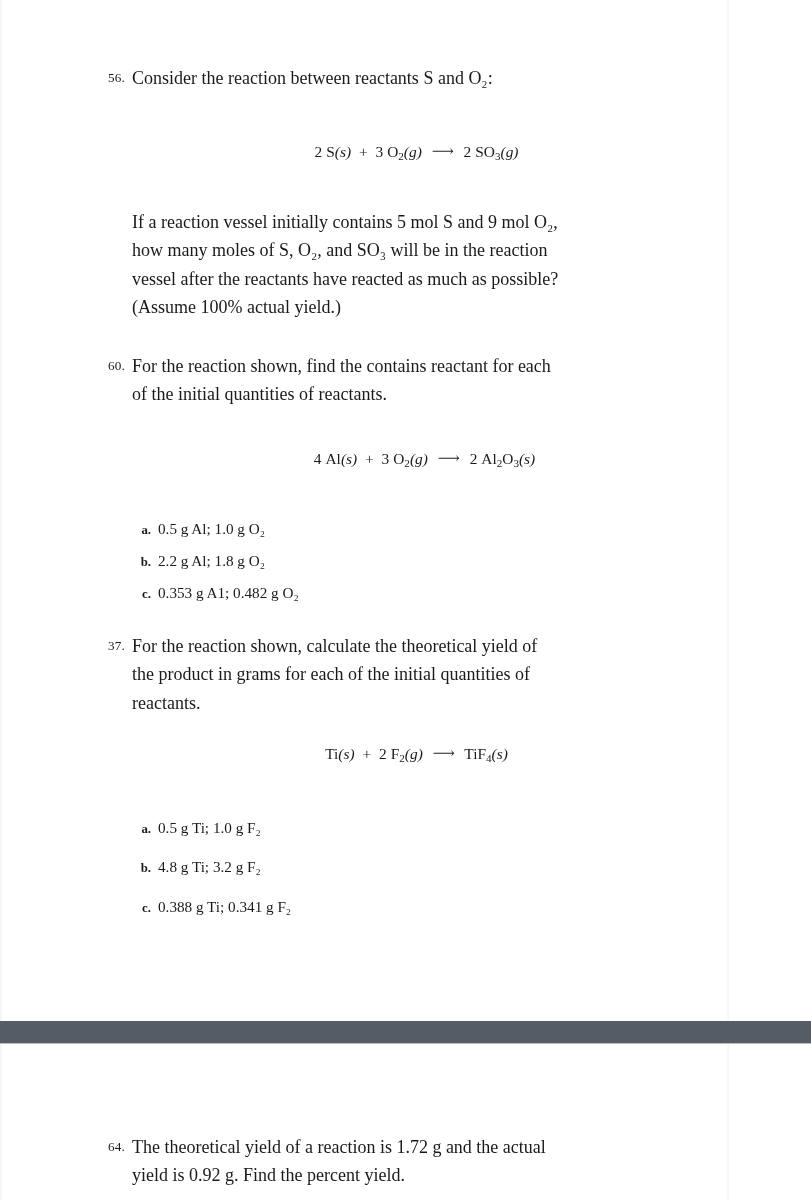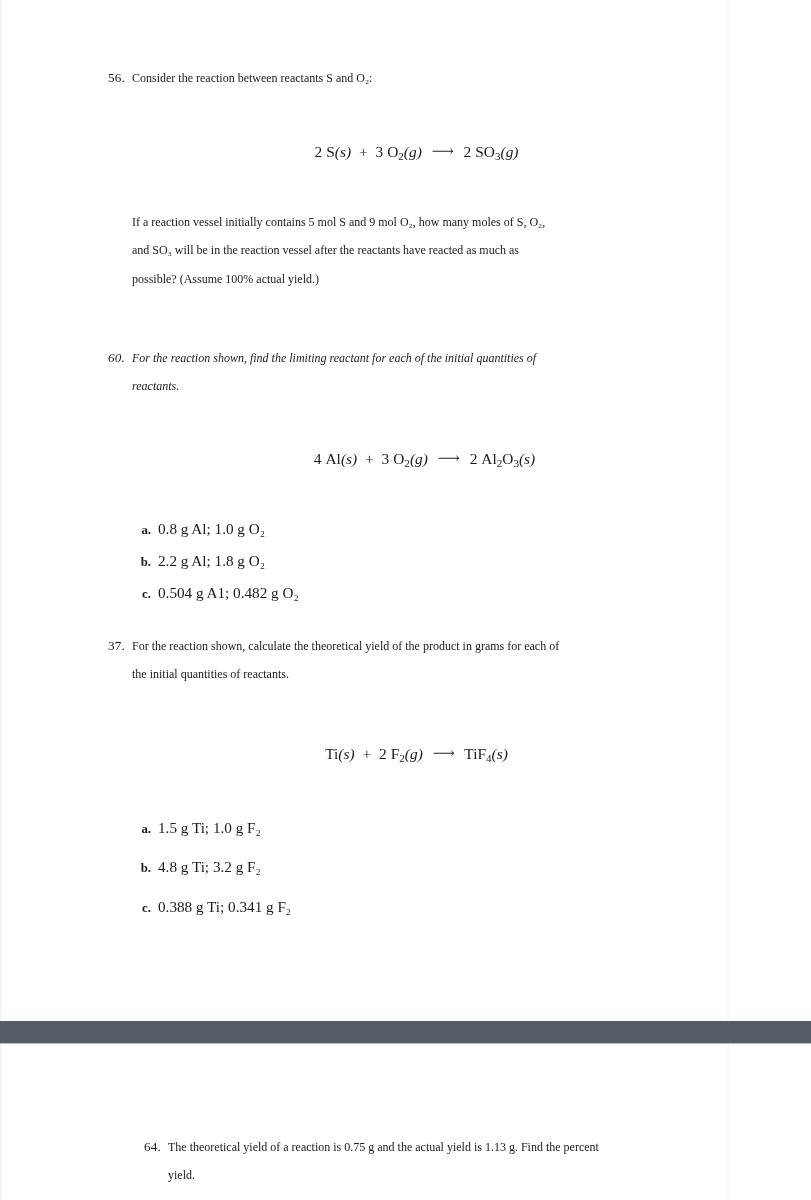--- a/index.html
+++ b/index.html
@@ -62,21 +62,21 @@
     flex: 0 0 auto;
     width: 22px;
     text-align: right;
     font-size: 13.2px;
     line-height: 28.4px;
     letter-spacing: 0.2px;
   }
   .prob-body {
     flex: 1 1 auto;
     padding-left: 7px;
-    font-size: 12px;
+    font-size: 18px;
     line-height: 28.4px;
     text-align: left;
   }
 
   
   .equation {
     position: absolute;
     left: 0;
     width: 811px;
     text-align: center;
@@ -163,48 +163,48 @@
       </span>
     </div>
 
     <div class="problem" style="top:208px;">
       <div class="problem-row">
         <div class="prob-num"></div>
         <div class="prob-body">If a reaction vessel initially contains 5 mol S and 9 mol O₂, how many moles of S, O₂, and SO₃ will be in the reaction vessel after the reactants have reacted as much as possible? (Assume 100% actual yield.)</div>
       </div>
     </div>
 
-    <div class="problem" style="top:344px;font-style:italic;">
+    <div class="problem" style="top:352px;">
       <div class="problem-row">
         <div class="prob-num">60.</div>
-        <div class="prob-body">For the reaction shown, find the limiting reactant for each of the initial quantities of reactants.</div>
+        <div class="prob-body">For the reaction shown, find the contains reactant for each of the initial quantities of reactants.</div>
       </div>
     </div>
 
     <div class="equation" style="top:448px;padding-left:8px;">
       <span class="eqinner">
         <span>4<span class="sp"></span>Al<span class="st">(s)</span></span>
         <span class="sp"></span>+<span class="sp"></span>
         <span>3<span class="sp"></span>O<sub>2</sub><span class="st">(g)</span></span>
         <span class="arrow">⟶</span>
         <span>2<span class="sp"></span>Al<sub>2</sub>O<sub>3</sub><span class="st">(s)</span></span>
       </span>
     </div>
 
     <div class="subitem" style="top:518px;">
       <div class="sub-letter">a.</div>
-      <div class="sub-text">0.8 g Al; 1.0 g O₂</div>
+      <div class="sub-text">0.5 g Al; 1.0 g O₂</div>
     </div>
     <div class="subitem" style="top:550px;">
       <div class="sub-letter">b.</div>
       <div class="sub-text">2.2 g Al; 1.8 g O₂</div>
     </div>
     <div class="subitem" style="top:582px;">
       <div class="sub-letter">c.</div>
-      <div class="sub-text">0.504 g A1; 0.482 g O₂</div>
+      <div class="sub-text">0.353 g A1; 0.482 g O₂</div>
     </div>
 
     <div class="problem" style="top:632px;">
       <div class="problem-row">
         <div class="prob-num">37.</div>
         <div class="prob-body">For the reaction shown, calculate the theoretical yield of the product in grams for each of the initial quantities of reactants.</div>
       </div>
     </div>
 
     <div class="equation" style="top:743px;text-decoration:underline;">
@@ -212,34 +212,34 @@
         <span>Ti<span class="st">(s)</span></span>
         <span class="sp"></span>+<span class="sp"></span>
         <span>2<span class="sp"></span>F<sub>2</sub><span class="st">(g)</span></span>
         <span class="arrow">⟶</span>
         <span>TiF<sub>4</sub><span class="st">(s)</span></span>
       </span>
     </div>
 
     <div class="subitem" style="top:817px;">
       <div class="sub-letter">a.</div>
-      <div class="sub-text">1.5 g Ti; 1.0 g F₂</div>
+      <div class="sub-text">0.5 g Ti; 1.0 g F₂</div>
     </div>
     <div class="subitem" style="top:856px;">
       <div class="sub-letter">b.</div>
       <div class="sub-text">4.8 g Ti; 3.2 g F₂</div>
     </div>
     <div class="subitem" style="top:896px;">
       <div class="sub-letter">c.</div>
       <div class="sub-text">0.388 g Ti; 0.341 g F₂</div>
     </div>
 
     <div class="separator" style="top:1021px;"></div>
 
-    <div class="problem" style="top:1133px;margin-left:36px;">
+    <div class="problem" style="top:1133px;">
       <div class="problem-row">
         <div class="prob-num">64.</div>
-        <div class="prob-body">The theoretical yield of a reaction is 0.75 g and the actual yield is 1.13 g. Find the percent yield.</div>
+        <div class="prob-body">The theoretical yield of a reaction is 1.72 g and the actual yield is 0.92 g. Find the percent yield.</div>
       </div>
     </div>
 
   </div>
 </div>
 
 </body></html>

